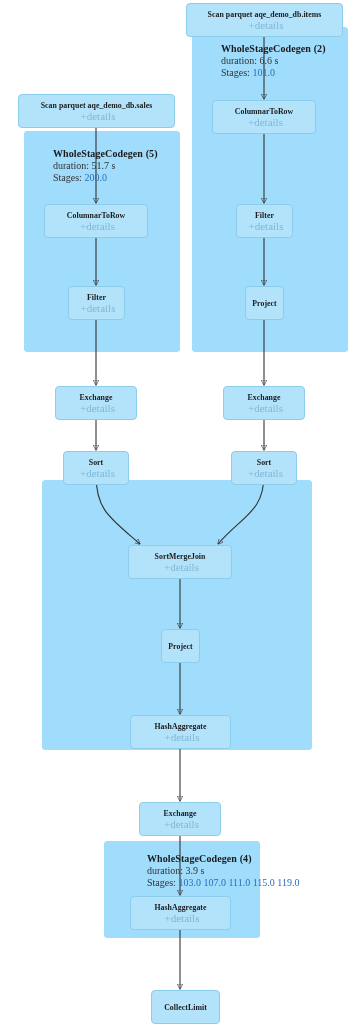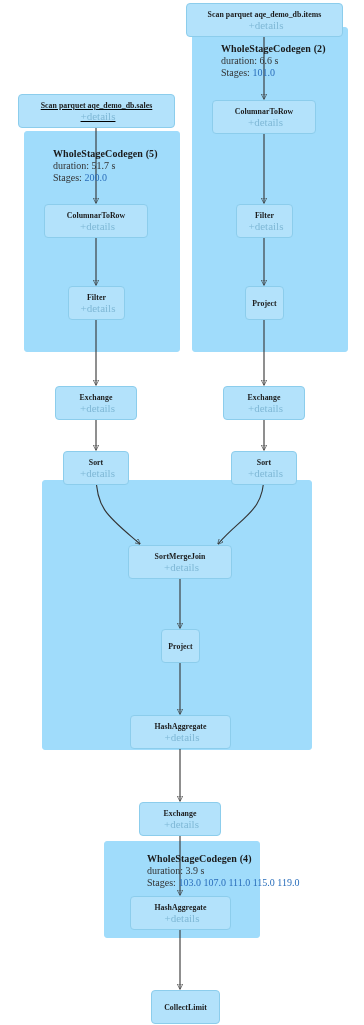--- a/index.html
+++ b/index.html
@@ -153,21 +153,21 @@
     <div class="cluster-title">WholeStageCodegen (4)</div>
     <div class="cluster-metric">duration: 3.9 s</div>
     <div class="cluster-metric"><span>Stages: </span><span class="stages-val">103.0 107.0 111.0 115.0 119.0</span></div>
   </div>
 
   <div class="node" style="left:186px; top:3px; width:157px; height:24px;">
     <span class="nlabel">Scan parquet aqe_demo_db.items</span>
     <span class="ndetails">+details</span>
   </div>
 
-  <div class="node" style="left:18px; top:94px; width:157px; height:24px;text-decoration:underline;">
+  <div class="node" style="left:18px; top:94px; width:157px; height:24px;">
     <span class="nlabel">Scan parquet aqe_demo_db.sales</span>
     <span class="ndetails">+details</span>
   </div>
 
   <div class="node" style="left:212px; top:100px; width:104px; height:24px;">
     <span class="nlabel">ColumnarToRow</span>
     <span class="ndetails">+details</span>
   </div>
 
   <div class="node" style="left:44px; top:204px; width:104px; height:24px;">

